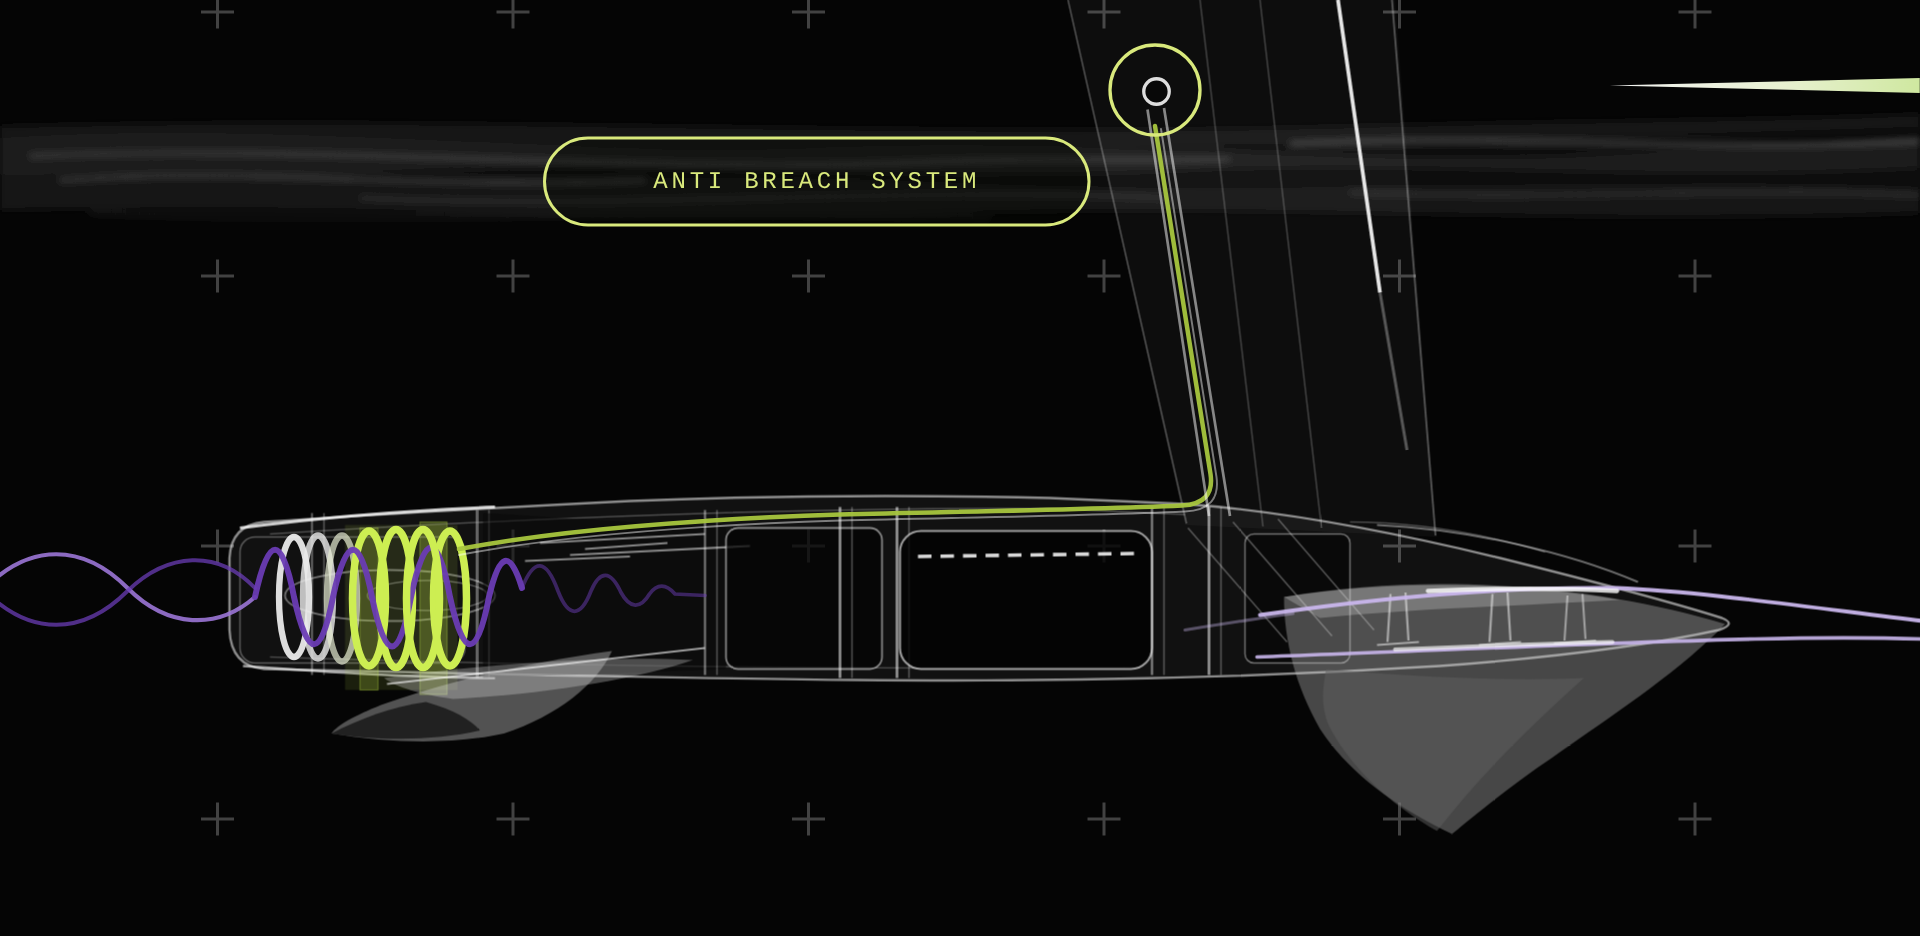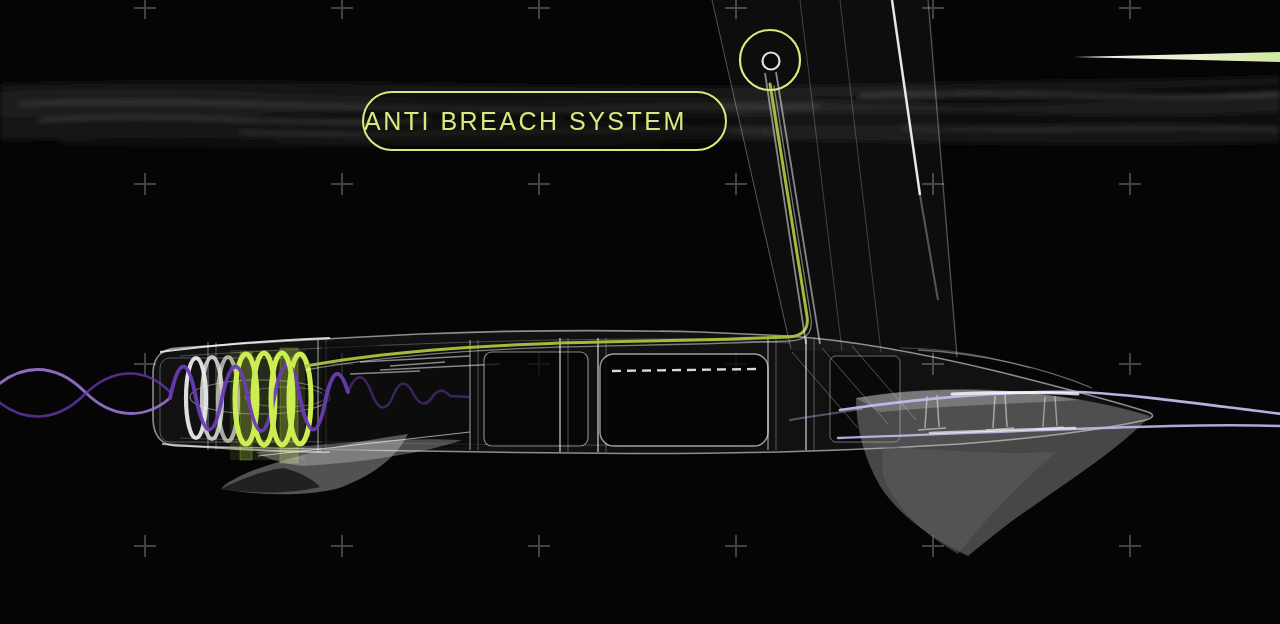--- a/index.html
+++ b/index.html
@@ -17,23 +17,23 @@
   .coil-s  { stroke: var(--coil, #cdee52); }
   .pp      { stroke: var(--purple, #9b76d6); }
   .ppd     { stroke: var(--purple-deep, #6a3cb4); }
   .ppl     { stroke: var(--purple-pale, #c9b6ec); }
 
   .label-pill {
     position:absolute; left:362px; top:91px; width:365px; height:60px;
     box-sizing:border-box; z-index:3;
     border:2px solid var(--accent, #d9e97c); border-radius:32px;
     background:rgba(4,6,0,0.30);
-    display:flex; align-items:center; justify-content:flex-start;
+    display:flex; align-items:center; justify-content:center;
     color: var(--accent, #d9e97c);
-    font-size:25px; font-weight:500; letter-spacing:2.5px; white-space:nowrap;
+    font-size:16px; font-weight:500; letter-spacing:2.5px; white-space:nowrap;font-family:Liberation Mono, monospace;
   }
 </style>
 </head>
 <body>
 
 <div class="stage">
 
   <svg class="scene" width="1280" height="624" viewBox="0 0 1280 624">
     <defs>
       <path id="plusmark" d="M-11 0H11M0 -11V11"></path>

